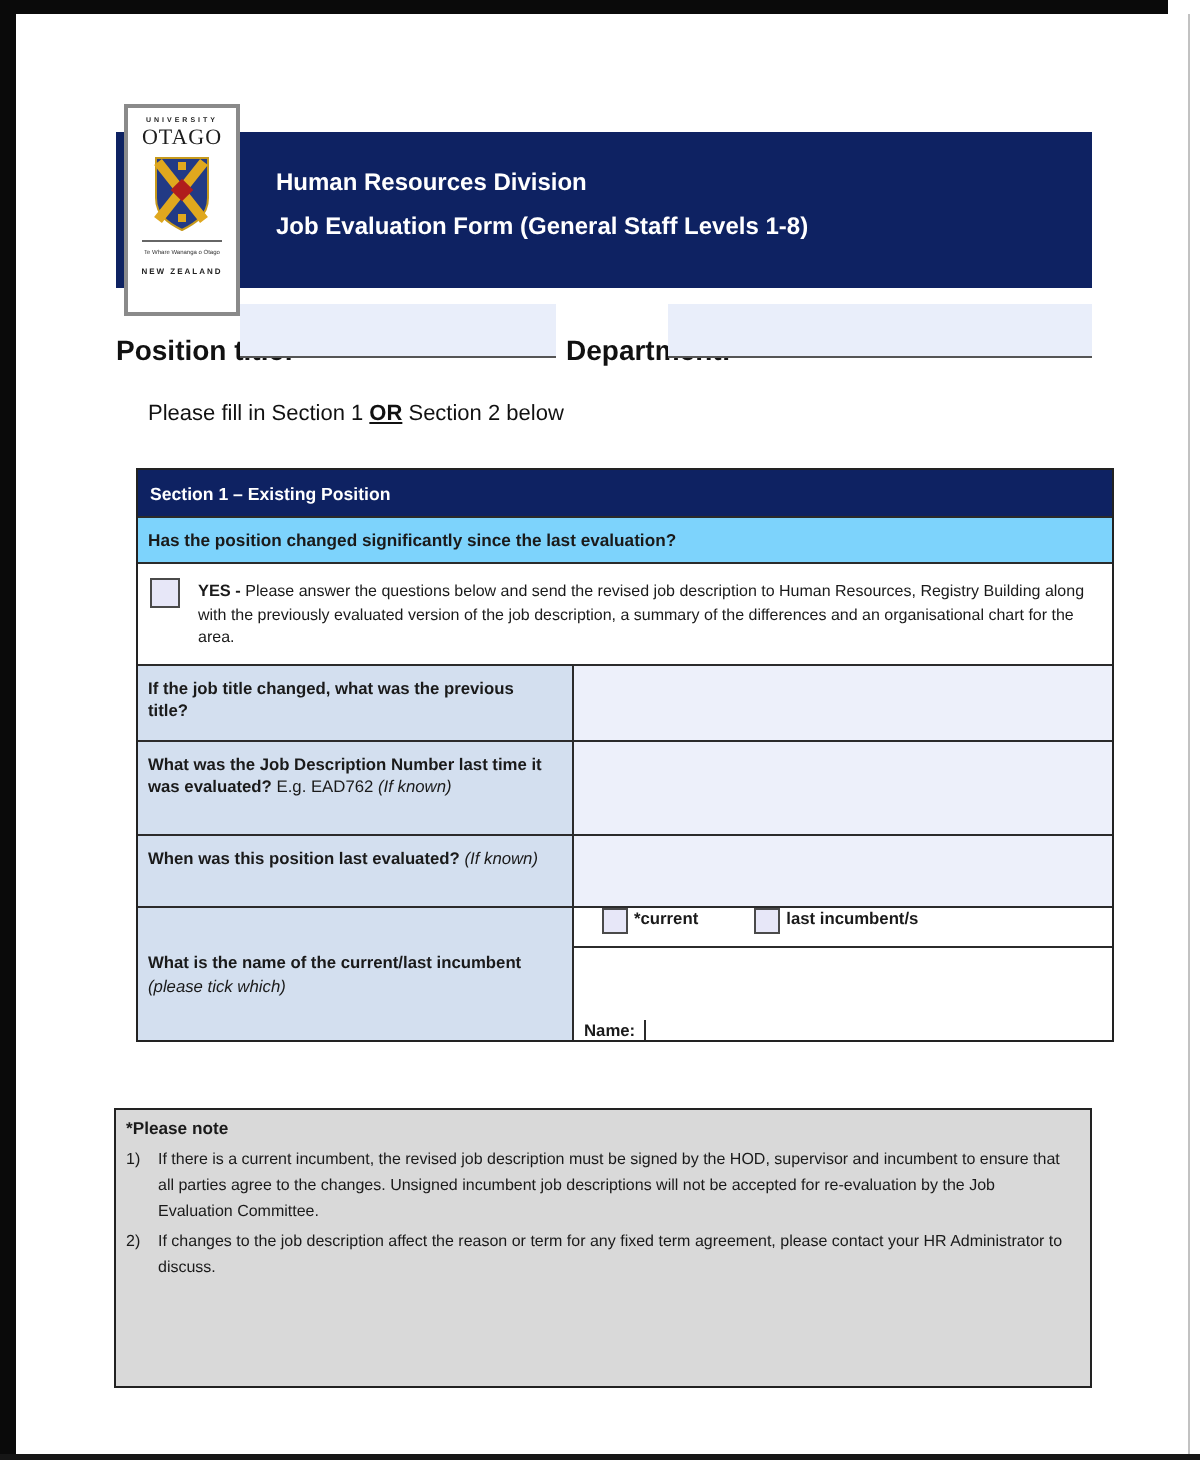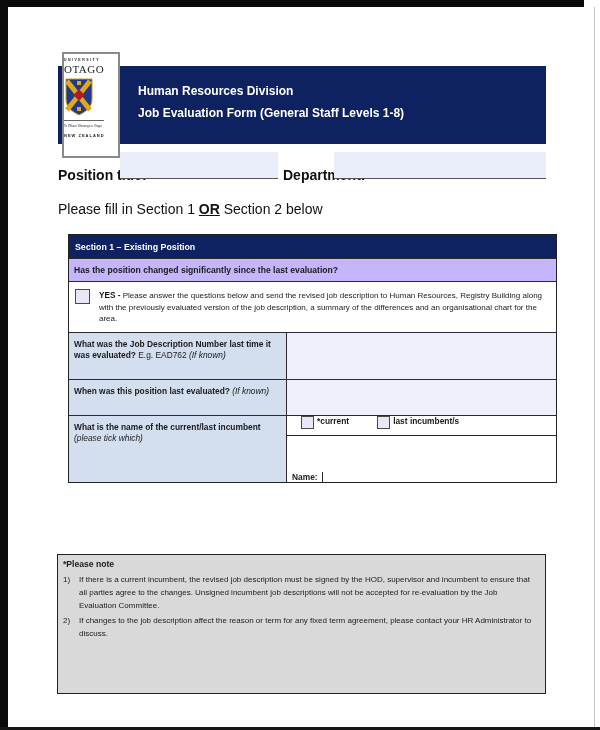--- a/index.html
+++ b/index.html
@@ -11,55 +11,55 @@
   .frame-top   { position:absolute; left:0; top:0; width:584px; height:7px; background:#0a0a0a; }
   .frame-bottom{ position:absolute; left:0; top:727px; width:600px; height:3px; background:#161616; }
   .frame-right { position:absolute; left:594px; top:7px; width:1px; height:720px; background:#c2c2c2; }
 
   
   .navy-band { position:absolute; left:58px; top:66px; width:488px; height:78px; background:#0e2262; }
   .hdr-line1 { position:absolute; left:138px; top:84px; color:#ffffff; font-weight:bold; font-size:12px; }
   .hdr-line2 { position:absolute; left:138px; top:106px; color:#ffffff; font-weight:bold; font-size:12px; }
 
   .logo-box { position:absolute; left:62px; top:52px; width:58px; height:106px; background:#ffffff;
-              border:2px solid #8a8a8a; display:flex; flex-direction:column; align-items:flex-start; padding-top:4px; }
+              border:2px solid #8a8a8a; display:flex; flex-direction:column; align-items:center; padding-top:4px; }
   .logo-univ { font-size:3.5px; letter-spacing:1.5px; font-weight:bold; color:#222; }
   .logo-otago { font-family:"Liberation Serif", serif; font-size:11px; letter-spacing:0.5px; color:#1d1d1d; margin-top:1px; }
   .logo-shield { margin-top:3px; }
   .logo-rule { width:40px; border-top:1px solid #666; margin-top:4px; }
   .logo-motto { font-size:3px; color:#333; margin-top:3px; white-space:nowrap; }
   .logo-country { font-size:4px; letter-spacing:1px; font-weight:bold; color:#222; margin-top:5px; }
 
   
   .lbl { font-weight:bold; font-size:14px; color:#111;text-align:right; }
   .pos-label { position:absolute; left:58px; top:167px; }
   .pos-field { position:absolute; left:120px; top:152px; width:158px; height:27px; background:#e9eefa; border-bottom:1.2px solid #555; }
   .dep-label { position:absolute; left:283px; top:167px; }
   .dep-field { position:absolute; left:334px; top:152px; width:212px; height:27px; background:#e9eefa; border-bottom:1.2px solid #555; }
-  .instruction { position:absolute; left:58px; top:201px; font-size:14px; color:#111; }
+  .instruction { position:absolute; left:74px; top:201px; font-size:11px; color:#111; }
   .instruction b u { text-decoration:underline; }
 
   
   .tbl { position:absolute; left:68px; top:234px; width:489px; border:1.6px solid #222; background:#ffffff; }
   .row { border-bottom:1.4px solid #2b2b2b; position:relative; display:flex; }
   .row:last-child { border-bottom:none; }
   .sec-hdr { background:#0e2262; color:#ffffff; font-weight:bold; font-size:8.8px; height:24px; align-items:center; padding-left:6px; display:flex; }
-  .q-hdr { background:#c4b5fd; font-weight:bold; font-size:8.6px; height:23px; align-items:center; padding-left:5px; display:flex; }
+  .q-hdr { background:#7dd3fc; font-weight:bold; font-size:8.6px; height:23px; align-items:center; padding-left:5px; display:flex; }
   .opt-row { background:#ffffff; padding:7px 8px 7px 6px; align-items:flex-start; }
   .checkbox { width:15px; height:15px; min-width:15px; background:#e7e7f8; border:1.6px solid #4a4a4a; margin-right:9px; }
   .opt-text { font-size:8px; line-height:11.5px; padding-top:1px; }
   .opt-text b { font-size:8.2px; }
   .two-col { display:flex; }
   .cell-q { width:218px; min-width:218px; background:#d3dfef; border-right:1.4px solid #2b2b2b;
             font-size:8.4px; padding:6px 10px 4px 5px; line-height:11.5px; }
   .cell-q b { font-weight:bold; } .cell-q i { font-style:italic; font-weight:normal; }
   .cell-a { flex:1; background:#edf0fa; }
   .rowA { height:38px; } .rowB { height:47px; } .rowC { height:36px; }
   .rowD { height:66px; }
-  .rowD .cell-q { display:flex; }
+  .rowD .cell-q { display:flex; align-items:center; }
   .incumbent-right { flex:1; display:flex; flex-direction:column; background:#ffffff; }
   .inc-top { height:33px; border-bottom:1.4px solid #2b2b2b; display:flex; align-items:flex-start; padding-left:14px; }
   .inc-cb { width:13px; height:13px; min-width:13px; background:#e7e7f8; border:1.4px solid #4a4a4a; }
   .inc-lbl { font-weight:bold; font-size:8.4px; margin-left:3px; }
   .inc-gap { width:28px; }
   .inc-bottom { flex:1; display:flex;margin-top:36px; }
   .name-cell { width:36px; min-width:36px; border-right:1.4px solid #2b2b2b; display:flex; align-items:center; padding-left:5px;
                font-weight:bold; font-size:8.4px; }
   .name-input { flex:1; background:#ffffff; }
 
@@ -112,20 +112,24 @@
     <div class="row sec-hdr">Section 1 – Existing Position</div>
 
     <div class="row q-hdr">Has the position changed significantly since the last evaluation?</div>
 
 
     <div class="row opt-row">
       <div class="checkbox"></div>
       <div class="opt-text"><b>YES - </b><span>Please answer the questions below and send the revised job description to Human Resources, Registry Building along with the previously evaluated version of the job description, a summary of the differences and an organisational chart for the area.</span></div>
     </div>
 
+    <div class="row two-col rowA">
+      <div class="cell-q"><b>If the job title changed, what was the previous title?</b></div>
+      <div class="cell-a"></div>
+    </div>
 
     <div class="row two-col rowB">
       <div class="cell-q"><b>What was the Job Description Number last time it was evaluated?</b><span> E.g. EAD762 </span><i>(If known)</i></div>
       <div class="cell-a"></div>
     </div>
 
     <div class="row two-col rowC">
       <div class="cell-q"><b>When was this position last evaluated? </b><i>(If known)</i></div>
       <div class="cell-a"></div>
     </div>

